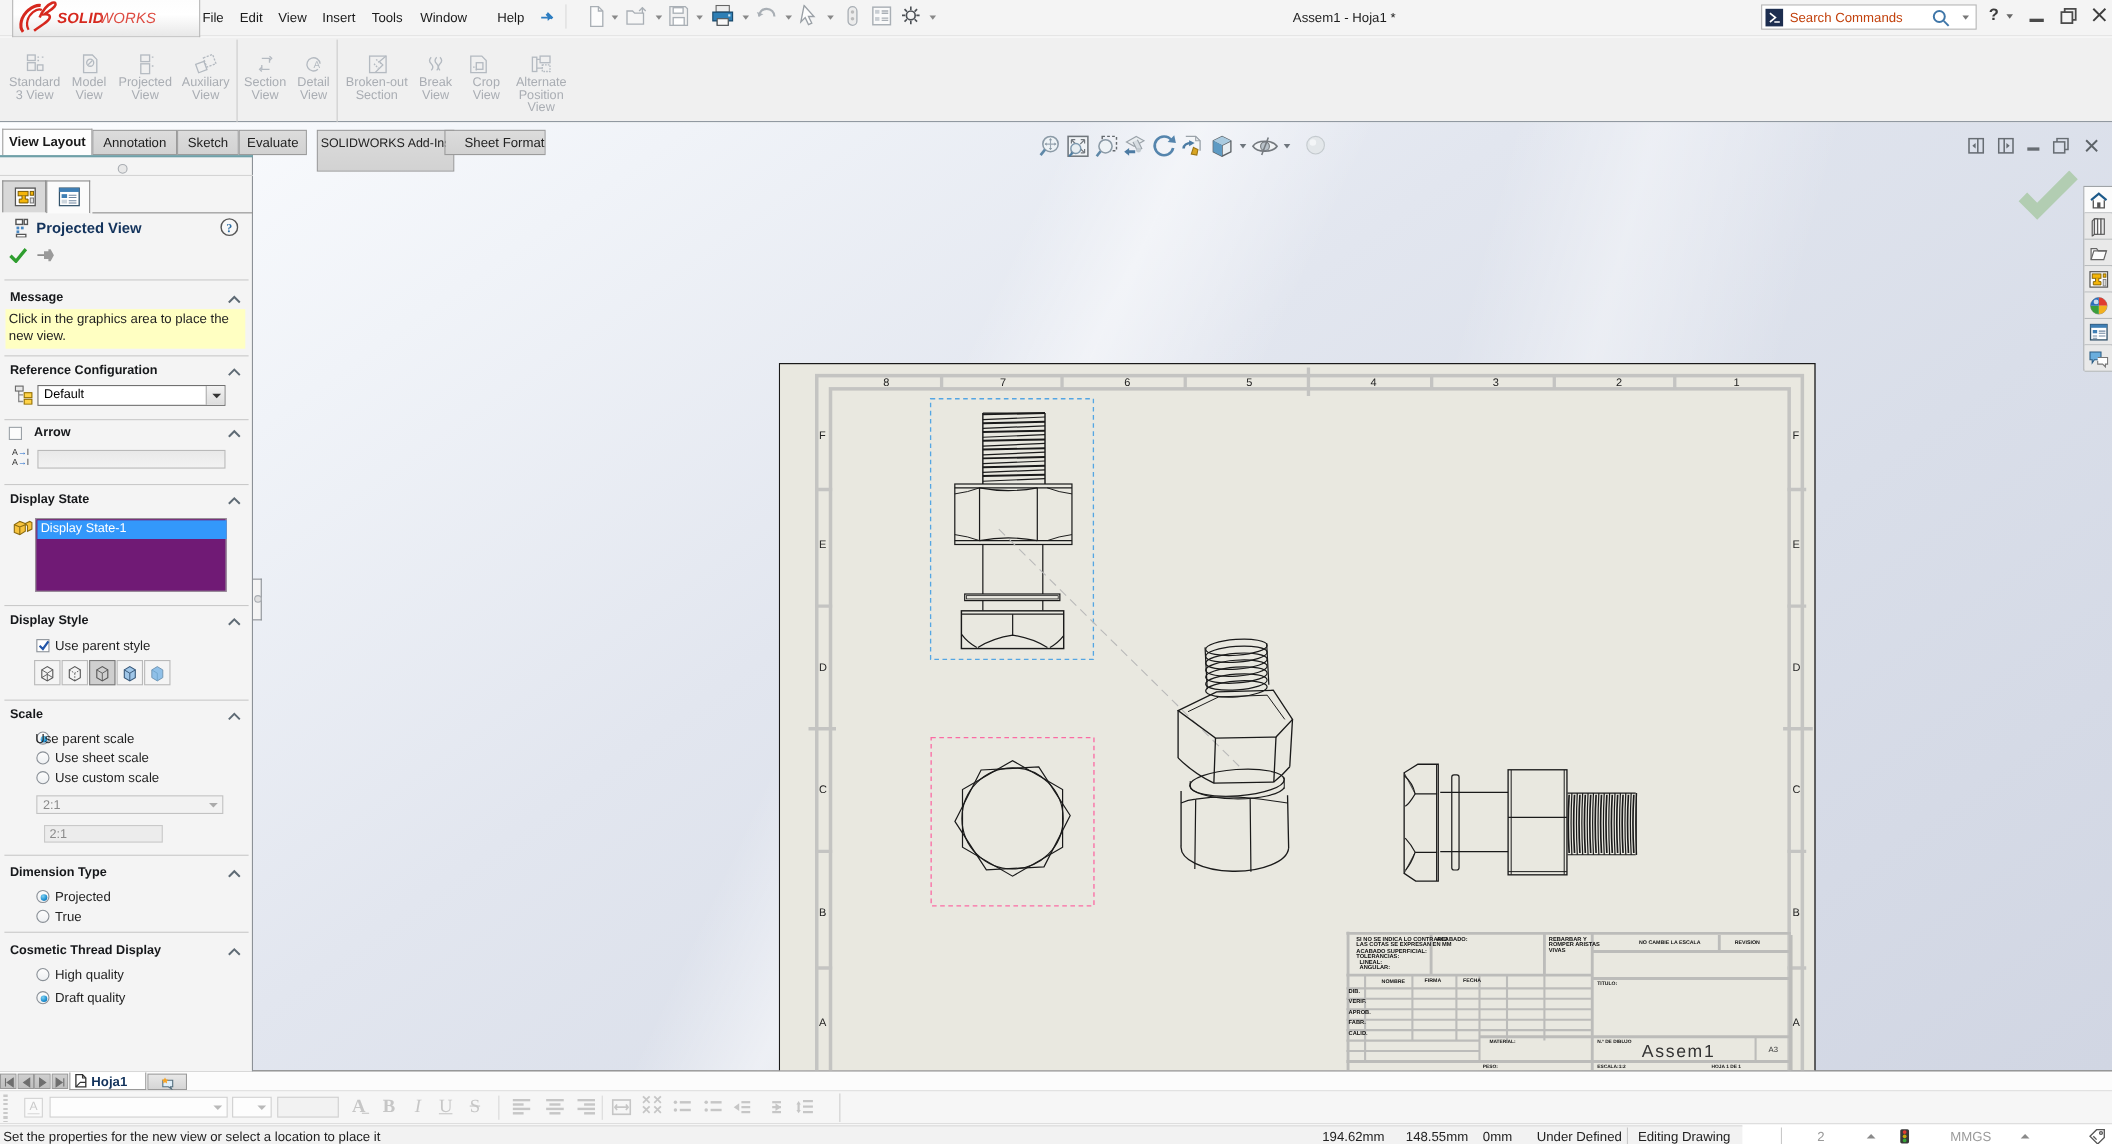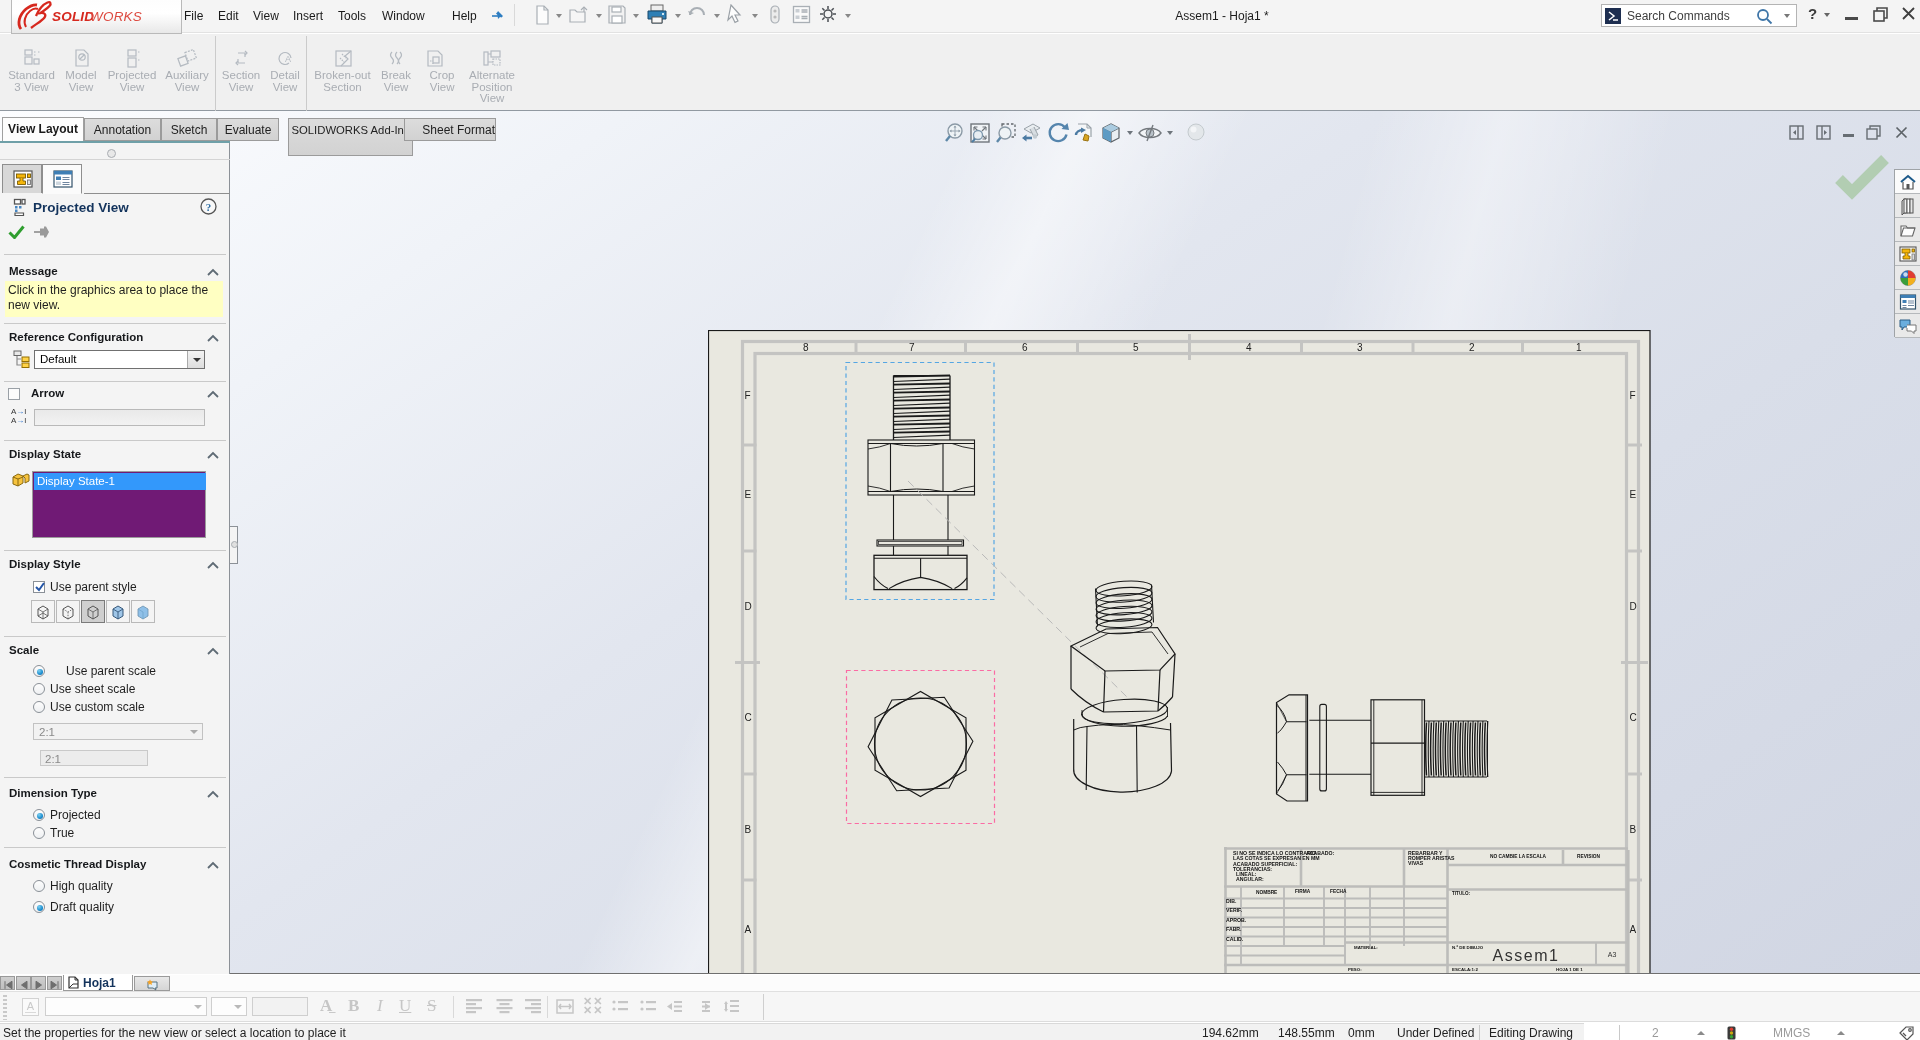--- a/index.html
+++ b/index.html
@@ -404,21 +404,21 @@
       <circle cx="10" cy="10" r="4"></circle>
       <path d="M10 2v3M10 15v3M2 10h3M15 10h3M4.3 4.3l2.2 2.2M13.5 13.5l2.2 2.2M15.7 4.3l-2.2 2.2M6.5 13.5l-2.2 2.2"></path>
     </svg>
     <div style="position:absolute;left:845px;top:14px;width:0;height:0;border-left:3.5px solid transparent;border-right:3.5px solid transparent;border-top:4px solid #888"></div>
     <div style="position:absolute;left:1122px;top:9px;width:200px;text-align:center;font-size:12px;color:#1c1c1c">Assem1 - Hoja1 *</div>
     <div style="position:absolute;left:1601px;top:4px;width:196px;height:23px;background:#fff;border:1px solid #b4b4b4">
       <div style="position:absolute;left:3px;top:3px;width:16px;height:16px;background:#1d2e50"><svg width="16" height="16" viewBox="0 0 16 16">
           <path d="M4 4l5 4-5 4" stroke="#fff" stroke-width="1.5" fill="none"></path>
           <path d="M8 12h5" stroke="#fff" stroke-width="1.5"></path>
         </svg></div>
-      <div style="position:absolute;left:25px;top:4px;font-size:12px;color:#404040">Search Commands</div>
+      <div style="position:absolute;left:25px;top:4px;font-size:12px;color:#c2410c">Search Commands</div>
       <svg style="position:absolute;right:22px;top:2px" width="19" height="19" viewBox="0 0 19 19" fill="none" stroke="#3f76a8" stroke-width="1.8">
         <circle cx="8" cy="8" r="5"></circle>
         <path d="M12 12l4.5 4.5"></path>
       </svg>
       <div style="position:absolute;right:6px;top:9px;width:0;height:0;border-left:3.5px solid transparent;border-right:3.5px solid transparent;border-top:4px solid #777"></div>
     </div>
     <div style="position:absolute;left:1808px;top:5px;font-size:15px;font-weight:bold;color:#3c3c3c">?</div>
     <div style="position:absolute;left:1824px;top:13px;width:0;height:0;border-left:3.5px solid transparent;border-right:3.5px solid transparent;border-top:4px solid #666"></div>
     <div style="position:absolute;left:1845px;top:17px;width:13px;height:3px;background:#4a4a4a"></div>
     <svg style="position:absolute;left:1872px;top:6px" width="17" height="17" viewBox="0 0 17 17" fill="none" stroke="#4a4a4a" stroke-width="1.6">
@@ -641,21 +641,21 @@
         <path d="M4 5l5-3 5 3v7l-5 3-5-3z" fill="#8fc0e8" stroke="#6b90ad" stroke-width="0.8"></path>
         <path d="M4 5l5 3v7" fill="none" stroke="#70a5cc" stroke-width="0.8"></path>
       </svg></div>
     <div style="position:absolute;left:4px;top:495px;width:222px;height:1px;background:#c9c9c9"></div>
     <div style="position:absolute;left:9px;top:503px;font-size:11.5px;font-weight:bold;color:#16181b">Scale</div>
     <svg style="position:absolute;left:207px;top:506px" width="12" height="8" viewBox="0 0 12 8">
       <path d="M1 7l5-5 5 5" stroke="#5f6b75" stroke-width="1.8" fill="none"></path>
     </svg>
     <div style="position:absolute;left:33px;top:524px;width:12px;height:12px;border-radius:50%;border:1px solid #8a9097;background:linear-gradient(180deg,#fdfdfd,#eef0f2)"></div>
     <div style="position:absolute;left:36.5px;top:527.5px;width:6px;height:6px;border-radius:50%;background:radial-gradient(circle at 35% 30%,#7fd0f0,#1b8ed0 60%,#0f5f96)"></div>
-    <div style="position:absolute;left:66px;top:523px;font-size:12px;color:#1f1f1f">Use parent scale</div>
+    <div style="position:absolute;left:32px;top:523px;font-size:12px;color:#1f1f1f">Use parent scale</div>
     <div style="position:absolute;left:33px;top:542px;width:12px;height:12px;border-radius:50%;border:1px solid #8a9097;background:linear-gradient(180deg,#fdfdfd,#eef0f2)"></div>
     <div style="position:absolute;left:50px;top:541px;font-size:12px;color:#1f1f1f">Use sheet scale</div>
     <div style="position:absolute;left:33px;top:560px;width:12px;height:12px;border-radius:50%;border:1px solid #8a9097;background:linear-gradient(180deg,#fdfdfd,#eef0f2)"></div>
     <div style="position:absolute;left:50px;top:559px;font-size:12px;color:#1f1f1f">Use custom scale</div>
     <div style="position:absolute;left:33px;top:582px;width:170px;height:17px;background:#f2f2f2;border:1px solid #c2c2c2">
       <div style="position:absolute;left:5px;top:2px;font-size:11.5px;color:#8a8a8a">2:1</div>
       <div style="position:absolute;right:4px;top:6px;width:0;height:0;border-left:4px solid transparent;border-right:4px solid transparent;border-top:4.5px solid #aaa"></div>
     </div>
     <div style="position:absolute;left:40px;top:609px;width:108px;height:16px;background:#ececec;border:1px solid #c9c9c9">
       <div style="position:absolute;left:4px;top:1.5px;font-size:11.5px;color:#8a8a8a">2:1</div>

